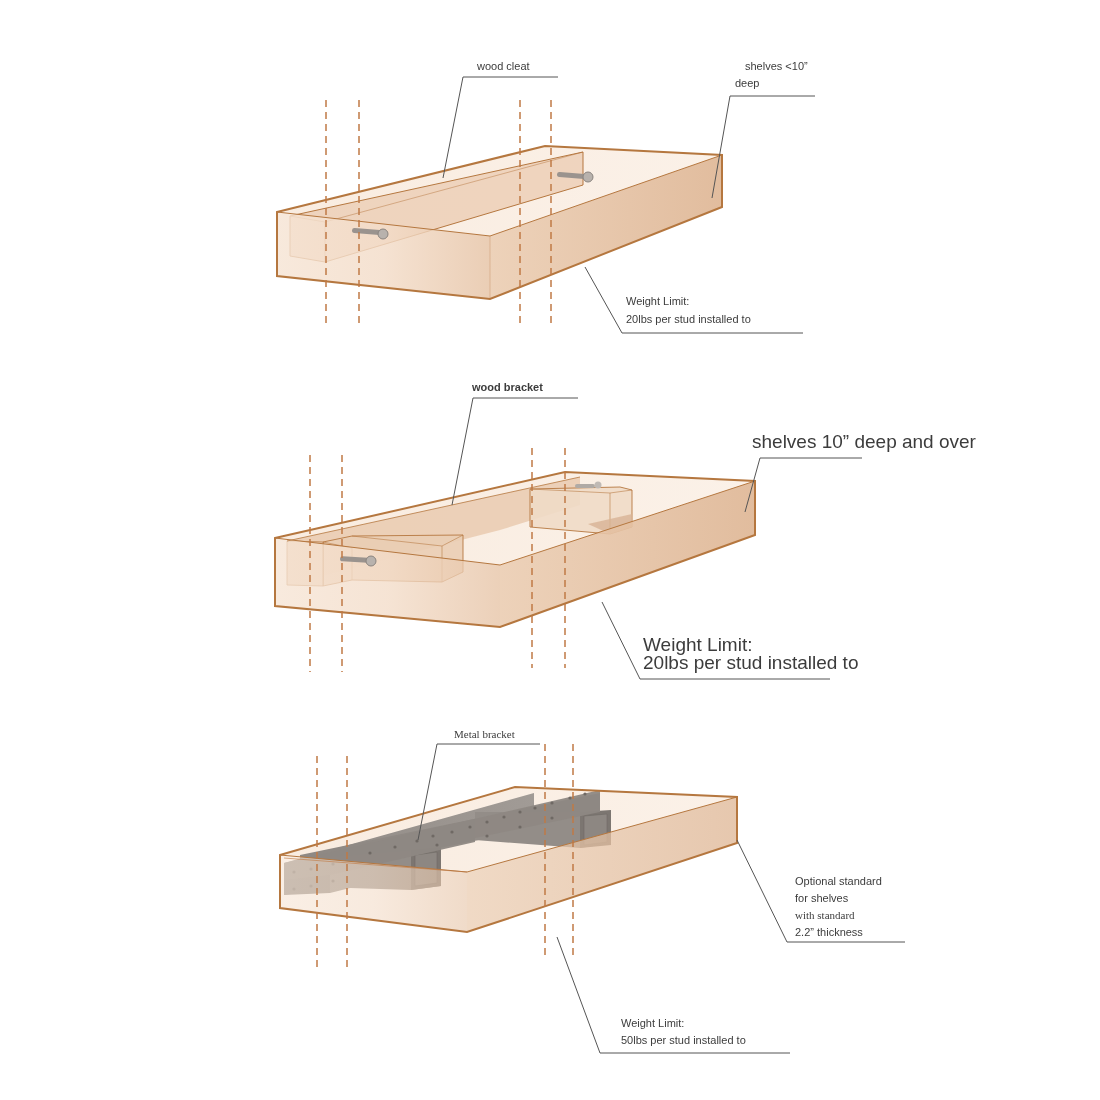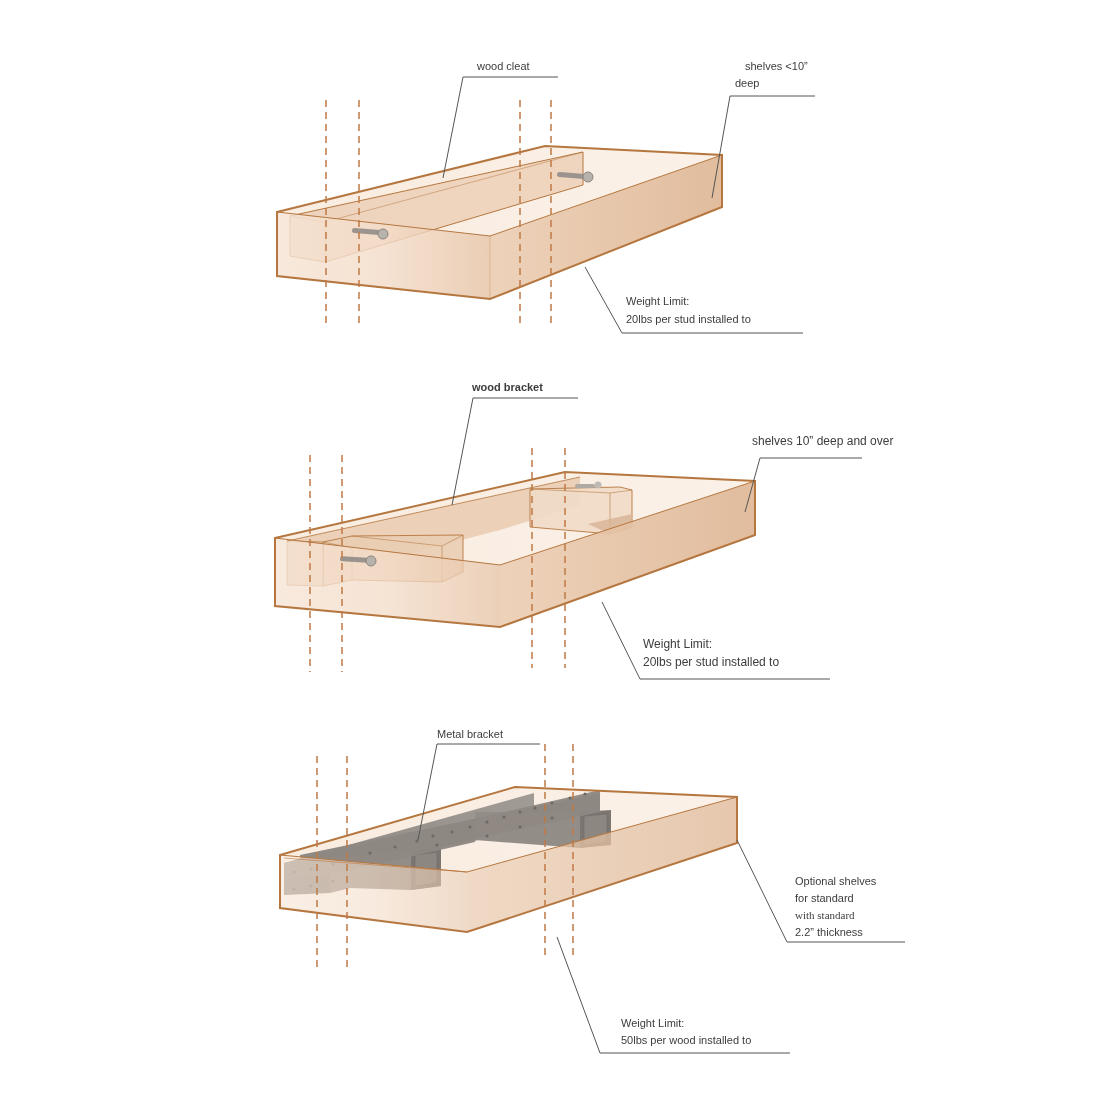--- a/index.html
+++ b/index.html
@@ -1,21 +1,21 @@
 <!DOCTYPE html>
 <html><head>
   <meta charset="utf-8">
   <style>
     html, body { margin: 0; padding: 0; background: #ffffff; }
     body { width: 1100px; height: 1100px; position: relative; overflow: hidden;
            font-family: "Liberation Sans", "DejaVu Sans", sans-serif; }
     svg.stage { position: absolute; left: 0; top: 0; }
     .lbl { position: absolute; color: #3c3c3c; font-size: 11px; line-height: 17px;
            font-family: "Liberation Sans", "DejaVu Sans", sans-serif; white-space: nowrap; }
-    .lbl.big { font-size: 12px; }
+    .lbl.big { font-size: 19px; }
   </style>
 </head>
 <body>
 
 <svg class="stage" width="1100" height="1100" viewBox="0 0 1100 1100" xmlns="http://www.w3.org/2000/svg">
   <defs>
     <linearGradient id="frontG" x1="0" y1="0" x2="1" y2="0">
       <stop offset="0" stop-color="#f6e4d4"></stop>
       <stop offset="0.5" stop-color="#f3dcc8"></stop>
       <stop offset="1" stop-color="#e6c3a5"></stop>
@@ -186,19 +186,19 @@
 <div class="lbl" style="left:735px; top:58px;margin-left:10px;">shelves &lt;10”</div>
 <div class="lbl" style="left:735px; top:75px;">deep</div>
 <div class="lbl" style="left:626px; top:293px;">Weight Limit:</div>
 <div class="lbl" style="left:626px; top:311px;">20lbs per stud installed to</div>
 
 <div class="lbl" style="left:472px; top:379px;font-weight:bold;">wood bracket</div>
 <div class="lbl big" style="left:752px; top:433px;">shelves 10” deep and over</div>
 <div class="lbl big" style="left:643px; top:636px;">Weight Limit:</div>
 <div class="lbl big" style="left:643px; top:654px;">20lbs per stud installed to</div>
 
-<div class="lbl" style="left:437px; top:726px;">Metal bracket</div>
-<div class="lbl" style="left:795px; top:873px;">Optional shelves</div>
-<div class="lbl" style="left:795px; top:890px;">for standard</div>
+<div class="lbl" style="left:454px; top:726px;font-family:Liberation Serif, serif;">Metal bracket</div>
+<div class="lbl" style="left:795px; top:873px;">Optional standard</div>
+<div class="lbl" style="left:795px; top:890px;">for shelves</div>
 <div class="lbl" style="left:795px; top:907px;font-family:Liberation Serif, serif;">with standard</div>
 <div class="lbl" style="left:795px; top:924px;">2.2” thickness</div>
 <div class="lbl" style="left:621px; top:1015px;">Weight Limit:</div>
-<div class="lbl" style="left:621px; top:1032px;">50lbs per wood installed to</div>
+<div class="lbl" style="left:621px; top:1032px;">50lbs per stud installed to</div>
 
 </body></html>

